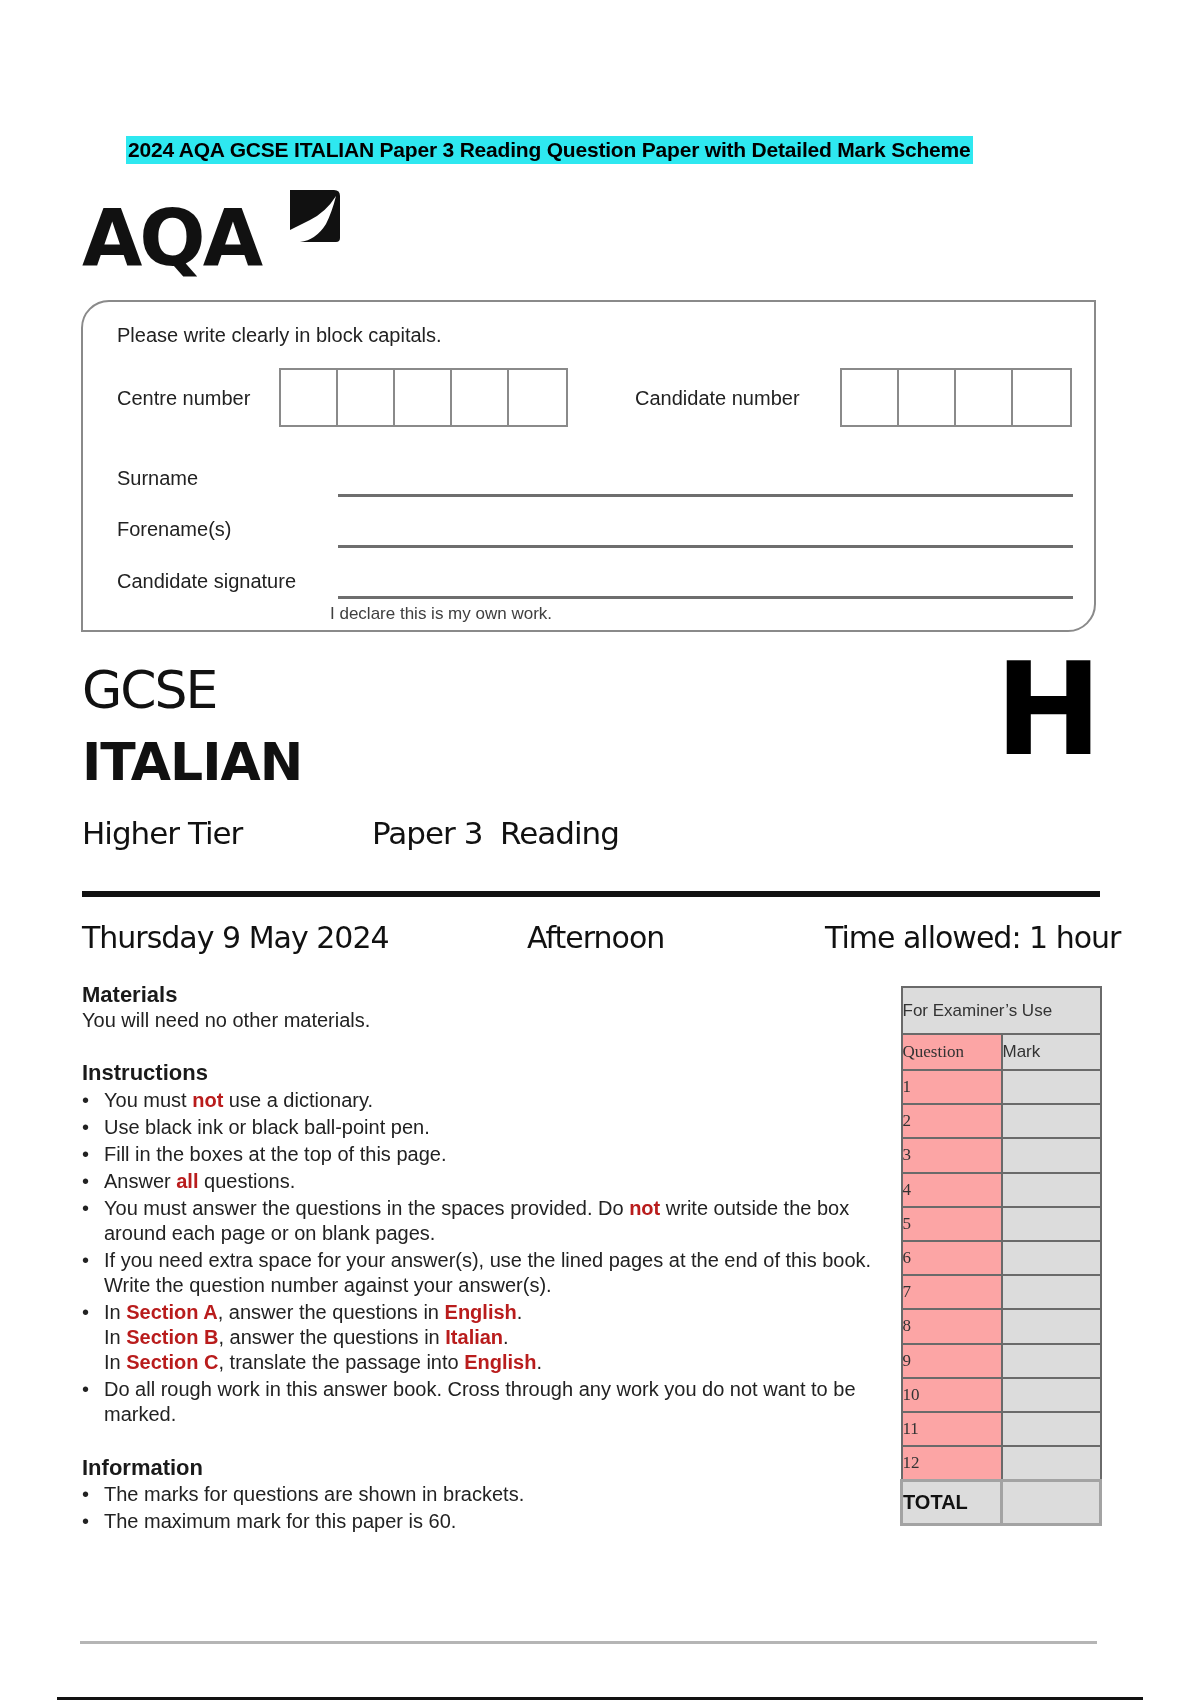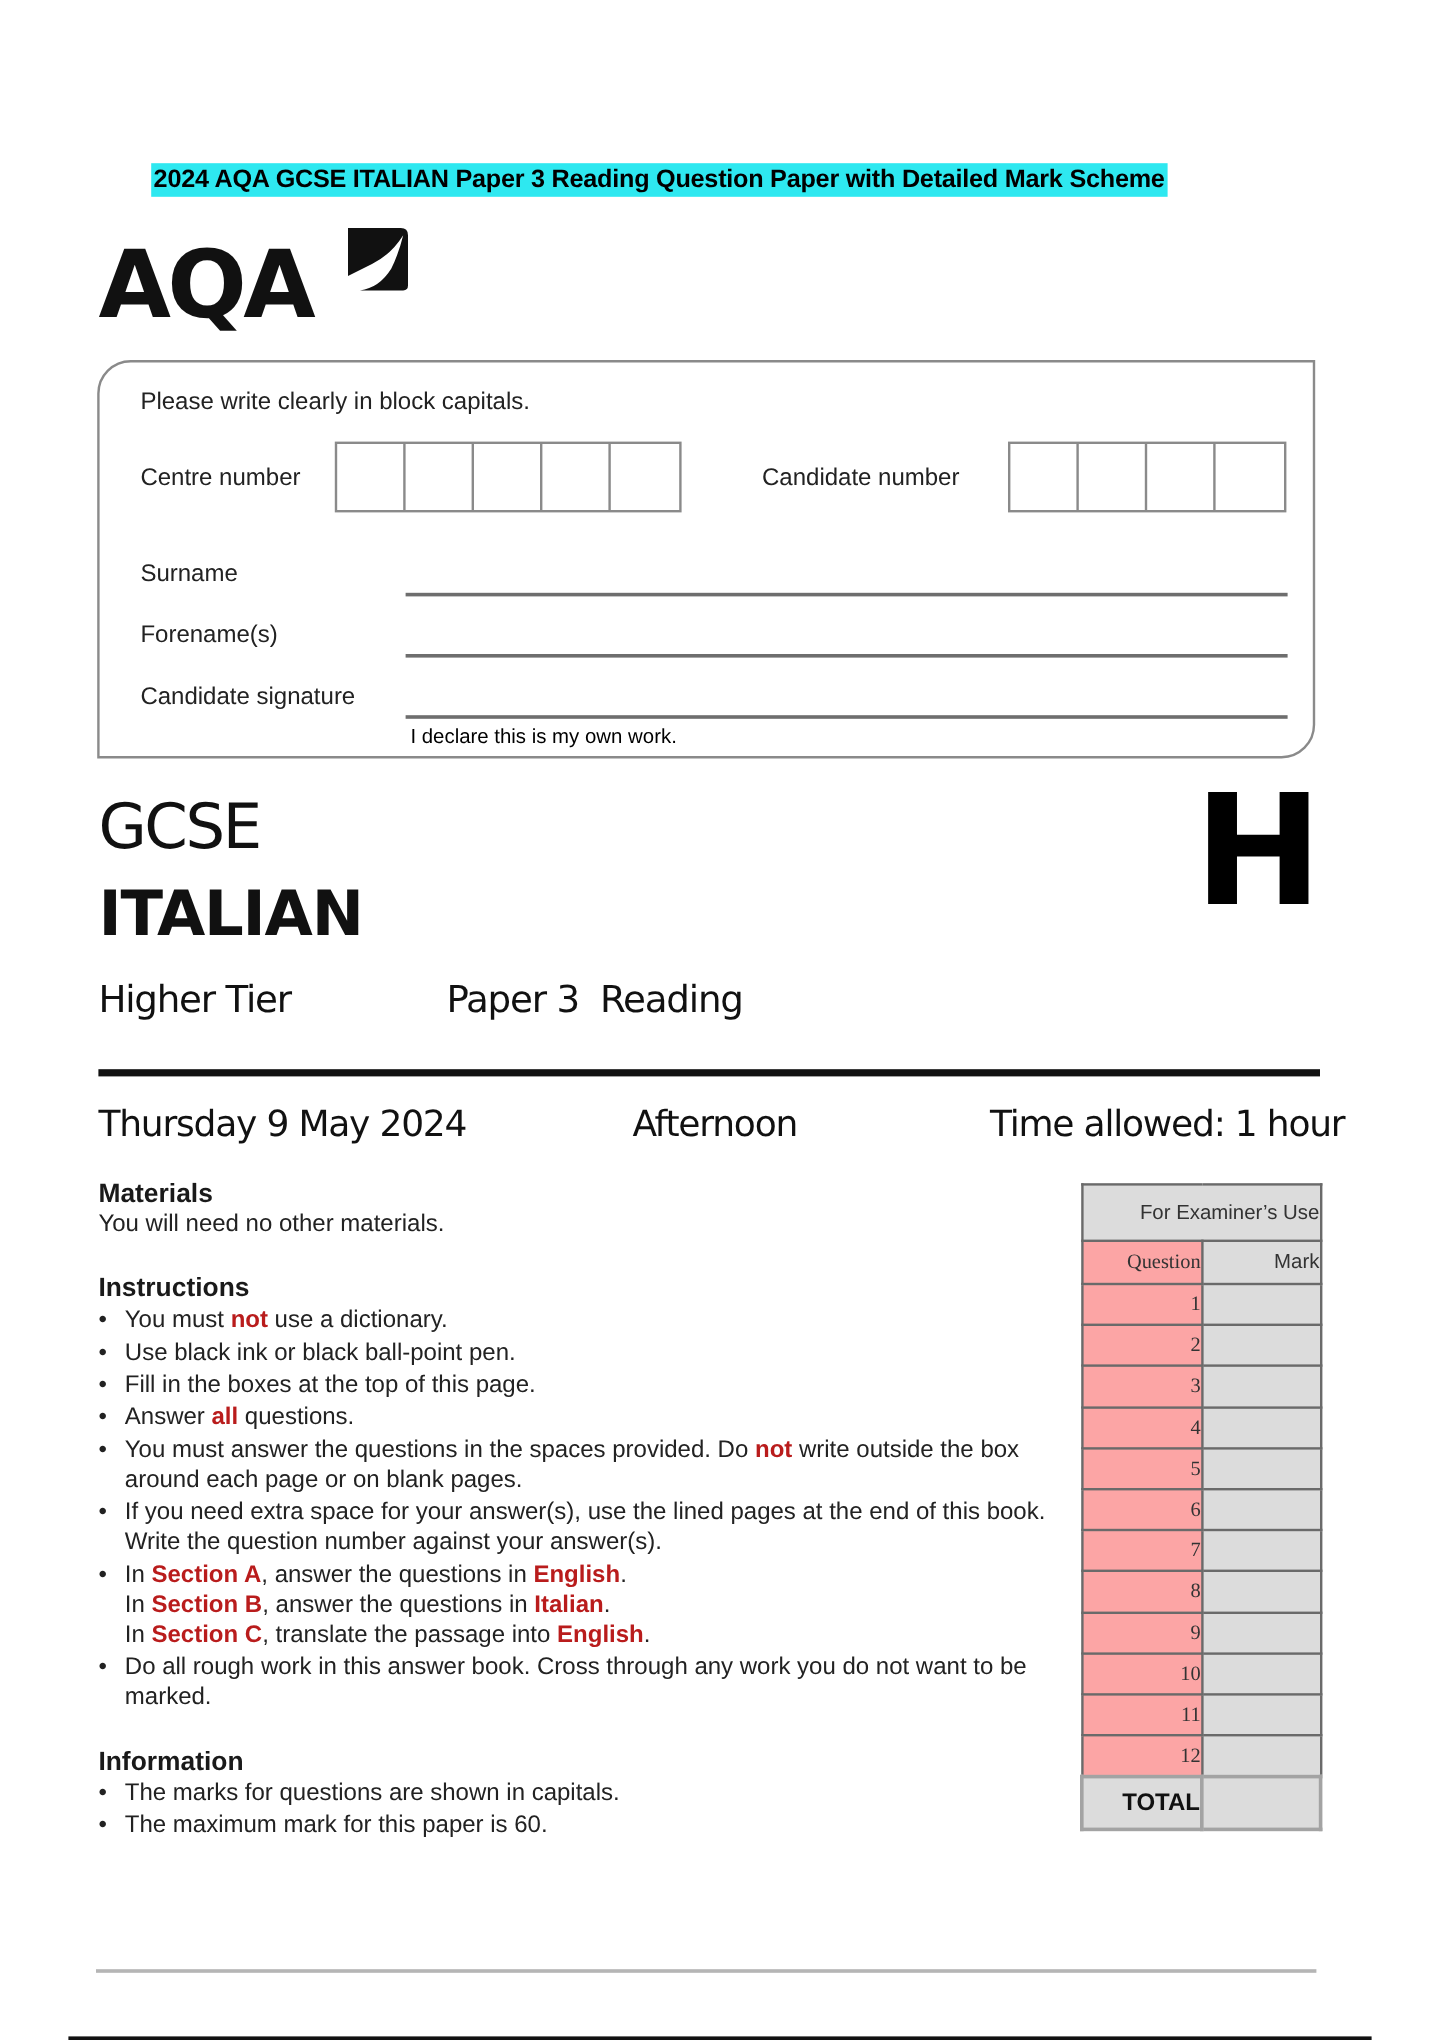--- a/index.html
+++ b/index.html
@@ -24,21 +24,21 @@
     .candidate-box {
       position: absolute; left: 81px; top: 300px; width: 1015px; height: 332px;
       border: 2px solid #8a8a8a; border-radius: 28px 0 28px 0;
     }
     .cb-instr { position: absolute; left: 34px; top: 22px; font-size: 20px; color: #222; }
     .cb-label { position: absolute; font-size: 20px; color: #222; white-space: nowrap; }
     .digit-row { position: absolute; display: flex; border: 2px solid #8a8a8a; }
     .digit { width: 57px; height: 55px; border-right: 2px solid #8a8a8a; }
     .digit:last-child { border-right: none; }
     .write-line { position: absolute; left: 255px; width: 735px; border-top: 3px solid #6e6e6e; height: 0; }
-    .declare { position: absolute; left: 259px; top: 302px; font-size: 17px; color: #000000; }
+    .declare { position: absolute; left: 247px; top: 302px; font-size: 17px; color: #404040; }
 
     .gcse { position: absolute; left: 82px; top: 660px; font-family: "DejaVu Sans", sans-serif; font-size: 52px; letter-spacing: -2px; color: #111; }
     .subject { position: absolute; left: 82px; top: 732px; font-family: "DejaVu Sans", sans-serif; font-weight: bold; font-size: 52px; letter-spacing: -1px; color: #111; }
     .tier-letter { position: absolute; left: 995px; top: 646px; font-family: "DejaVu Sans", sans-serif; font-weight: bold; font-size: 128px; line-height: 128px; color: #000; }
     .tier { position: absolute; left: 82px; top: 815px; font-family: "DejaVu Sans", sans-serif; font-size: 31px; letter-spacing: -1px; color: #111; }
     .paper { position: absolute; left: 372px; top: 815px; font-family: "DejaVu Sans", sans-serif; font-size: 31px; letter-spacing: -1px; color: #111; white-space: pre; }
 
     .rule-thick { position: absolute; left: 82px; top: 891px; width: 1018px; height: 6px; background: #111; }
     .meta { position: absolute; top: 920px; font-family: "DejaVu Sans", sans-serif; font-size: 30px; letter-spacing: -1px; color: #111; white-space: nowrap; }
 
@@ -46,21 +46,21 @@
     .plain { position: absolute; left: 82px; font-size: 20px; color: #222; }
     .bullets { position: absolute; left: 82px; width: 790px; list-style: none; font-size: 20px; color: #222; line-height: 25px; }
     .bullets li { position: relative; padding-left: 22px; margin-bottom: 2px; }
     .bullets li::before { content: "\2022"; position: absolute; left: 0; top: 0; font-size: 20px; }
     .bullets b { font-weight: bold; color: #b91c1c; }
 
     .exam-table {
       position: absolute; left: 900px; top: 986px; width: 202px;
       border-collapse: collapse; font-size: 17px; color: #333;
     }
-    .exam-table td, .exam-table th { border: 2px solid #6a6a6a; text-align: right; font-weight: normal; }
+    .exam-table td, .exam-table th { border: 2px solid #6a6a6a; text-align: left; font-weight: normal; }
     .exam-table .title-cell { background: #dcdcdc; height: 47px; color: #333; }
     .exam-table .col-q { width: 100px; background: #fca5a5; font-family: Liberation Serif, serif; }
     .exam-table .col-m { background: #dcdcdc; }
     .exam-table tr.hdr td { height: 36px; }
     .exam-table tr.qrow td { height: 34.2px; }
     .exam-table tr.total td { height: 44px; border: 3px solid #a3a3a3; background: #dcdcdc; font-weight: bold; font-size: 20px; color: #111; }
 
     .rule-thin { position: absolute; left: 80px; top: 1641px; width: 1017px; height: 3px; background: #b5b5b5; }
     .rule-bottom { position: absolute; left: 57px; top: 1697px; width: 1086px; height: 3px; background: #111; }
   </style>
@@ -134,21 +134,21 @@
   <li>
     <div><span>In </span><b>Section A</b><span>, answer the questions in </span><b>English</b><span>.</span></div>
     <div><span>In </span><b>Section B</b><span>, answer the questions in </span><b>Italian</b><span>.</span></div>
     <div><span>In </span><b>Section C</b><span>, translate the passage into </span><b>English</b><span>.</span></div>
   </li>
   <li>Do all rough work in this answer book. Cross through any work you do not want to be marked.</li>
 </ul>
 
 <div class="section-head" style="top:1455px;">Information</div>
 <ul class="bullets" style="top:1482px;">
-  <li>The marks for questions are shown in capitals.</li>
+  <li>The marks for questions are shown in brackets.</li>
   <li>The maximum mark for this paper is 60.</li>
 </ul>
 
 <table class="exam-table">
   <tbody>
       <tr>
     <td class="title-cell" colspan="2">For Examiner’s Use</td>
   </tr>
   <tr class="hdr">
     <td class="col-q">Question</td>

